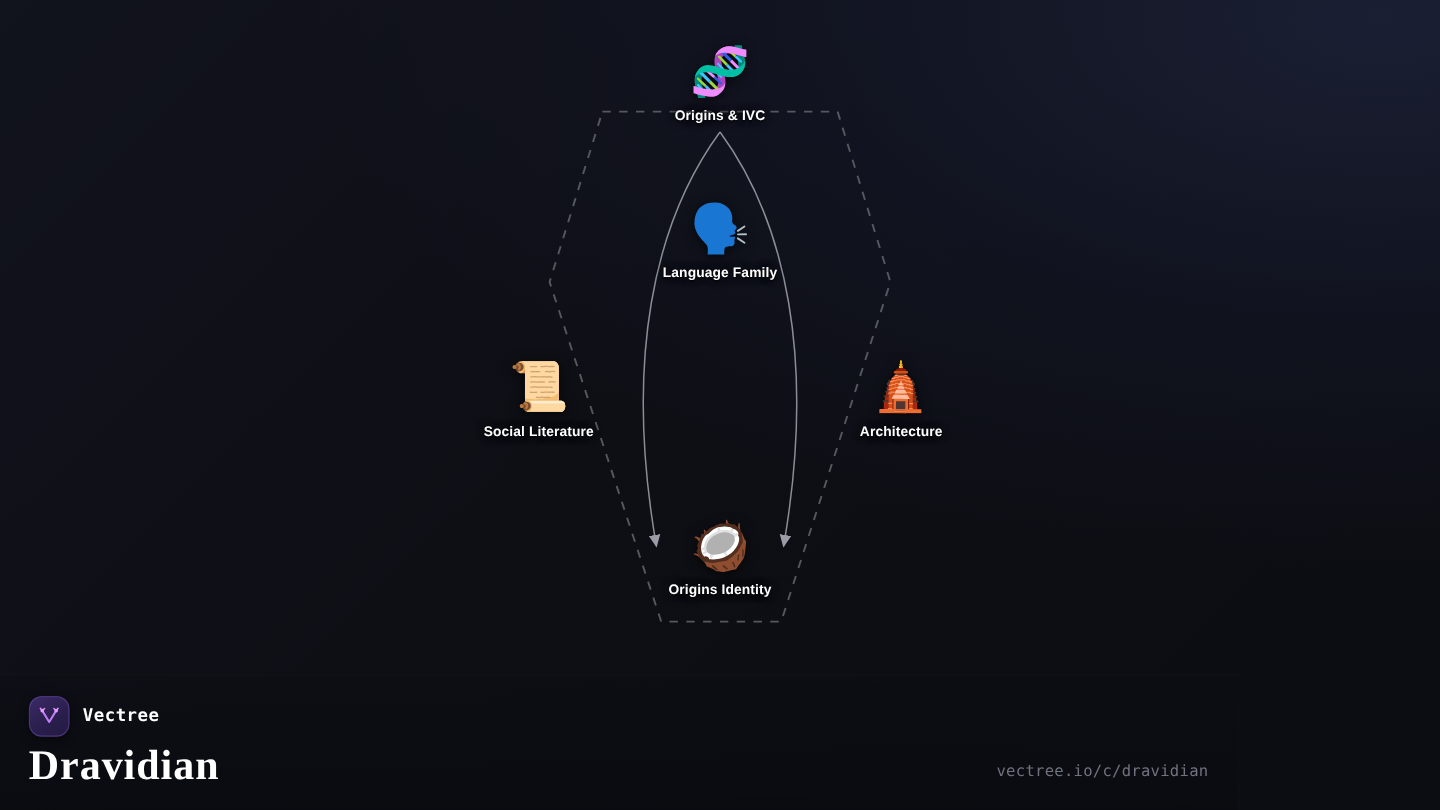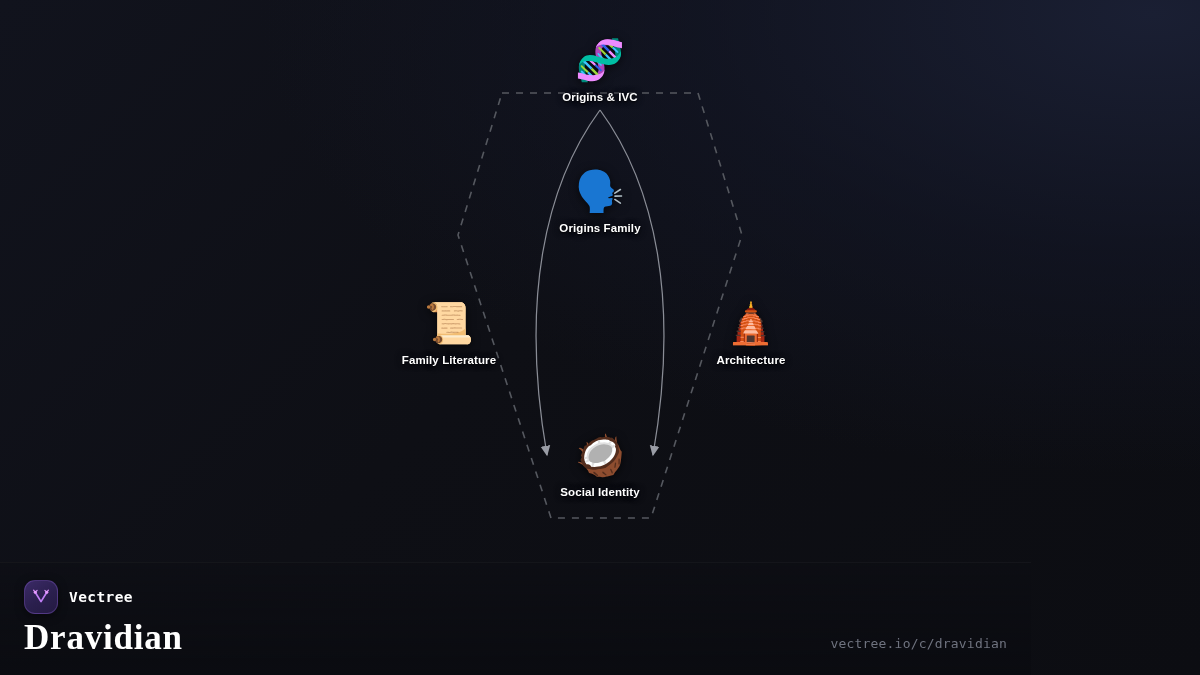--- a/index.html
+++ b/index.html
@@ -134,36 +134,36 @@
       <path d="M600,110 C655,185 680,300 653,455" fill="none" stroke="#8a8d96" stroke-width="1.25" marker-end="url(#arrowhead)"></path>
     </svg>
 
     <div class="node" style="left:600px; top:36px;">
       <span class="node-emoji">🧬</span>
       <span class="node-label">Origins &amp; IVC</span>
     </div>
 
     <div class="node" style="left:600px; top:167px;">
       <span class="node-emoji">🗣️</span>
-      <span class="node-label">Origins Family</span>
+      <span class="node-label">Language Family</span>
     </div>
 
     <div class="node" style="left:449px; top:299px;">
       <span class="node-emoji">📜</span>
-      <span class="node-label">Family Literature</span>
+      <span class="node-label">Social Literature</span>
     </div>
 
     <div class="node" style="left:751px; top:299px;">
       <span class="node-emoji">🛕</span>
       <span class="node-label">Architecture</span>
     </div>
 
     <div class="node" style="left:600px; top:431px;">
       <span class="node-emoji">🥥</span>
-      <span class="node-label">Social Identity</span>
+      <span class="node-label">Origins Identity</span>
     </div>
 
   </div>
 
   <div id="footer">
 
     <div id="brand">
       <div id="brand-mark">
         <svg width="20" height="20" viewBox="0 0 20 20" aria-hidden="true">
           <path d="M4.2 5.2 L10 14.6 L15.8 5.2" fill="none" stroke="#c07ef5" stroke-width="1.7" stroke-linecap="round" stroke-linejoin="round"></path>

